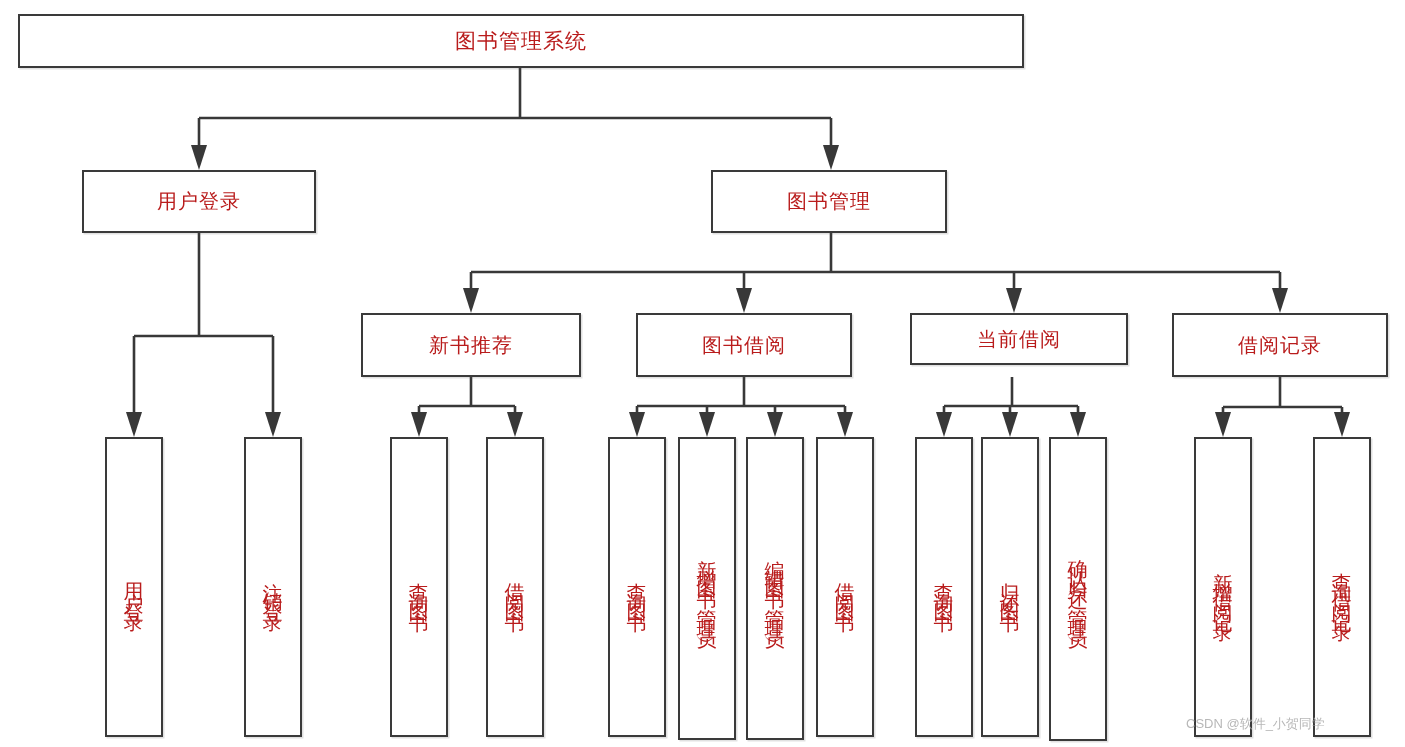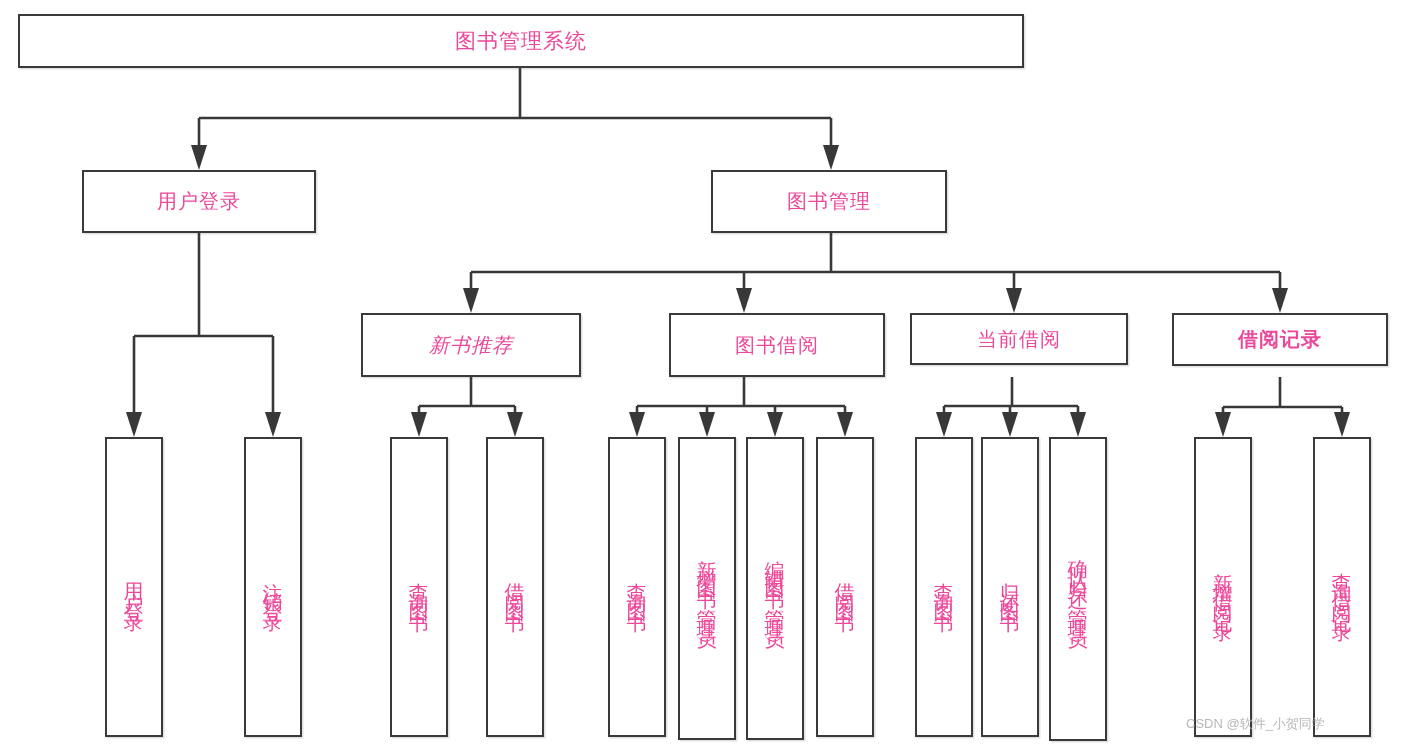--- a/index.html
+++ b/index.html
@@ -33,21 +33,21 @@
     background: #ffffff;
     border: 2.5px solid #3a3a3a;
     display: flex;
     align-items: center;
     justify-content: center;
     z-index: 2;
     box-shadow: 1.5px 1.5px 0 rgba(90,90,90,0.18);
   }
   .node span {
     font-size: 20px;
-    color: #ec4899;
+    color: #b91c1c;
     letter-spacing: 1px;
     white-space: nowrap;
   }
   .node.root span { font-size: 21px; }
   .node.v span {
     writing-mode: vertical-lr;
     text-orientation: mixed;
     letter-spacing: 10px;
     line-height: 1;
     white-space: normal;
@@ -122,30 +122,30 @@
     <span>图书管理系统</span>
   </div>
 
   <div class="node" style="left:82px; top:170px; width:234px; height:63px;">
     <span>用户登录</span>
   </div>
   <div class="node" style="left:711px; top:170px; width:236px; height:63px;">
     <span>图书管理</span>
   </div>
 
-  <div class="node" style="left:361px; top:313px; width:220px; height:64px;font-style:italic;">
+  <div class="node" style="left:361px; top:313px; width:220px; height:64px;">
     <span>新书推荐</span>
   </div>
-  <div class="node" style="left:636px; top:313px; width:216px; height:64px;margin-left:33px;">
+  <div class="node" style="left:636px; top:313px; width:216px; height:64px;">
     <span>图书借阅</span>
   </div>
   <div class="node" style="left:910px; top:313px; width:218px; height:52px;">
     <span>当前借阅</span>
   </div>
-  <div class="node" style="left:1172px; top:313px; width:216px; height:53px;font-weight:bold;">
+  <div class="node" style="left:1172px; top:313px; width:216px; height:64px;">
     <span>借阅记录</span>
   </div>
 
   <div class="node v" style="left:105px; top:437px; width:58px; height:300px;">
     <span>用户登录</span>
   </div>
   <div class="node v" style="left:244px; top:437px; width:58px; height:300px;">
     <span>注销登录</span>
   </div>
 

